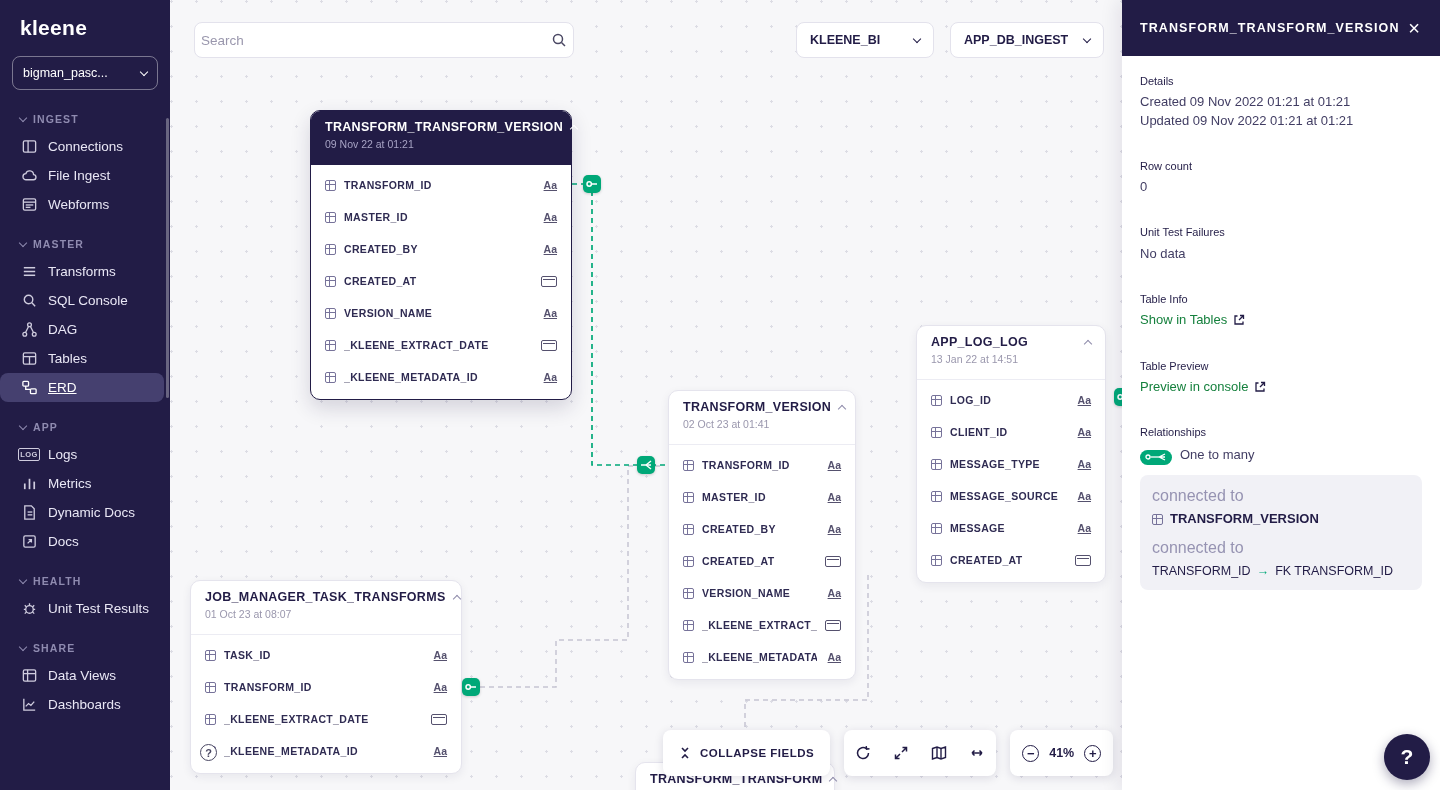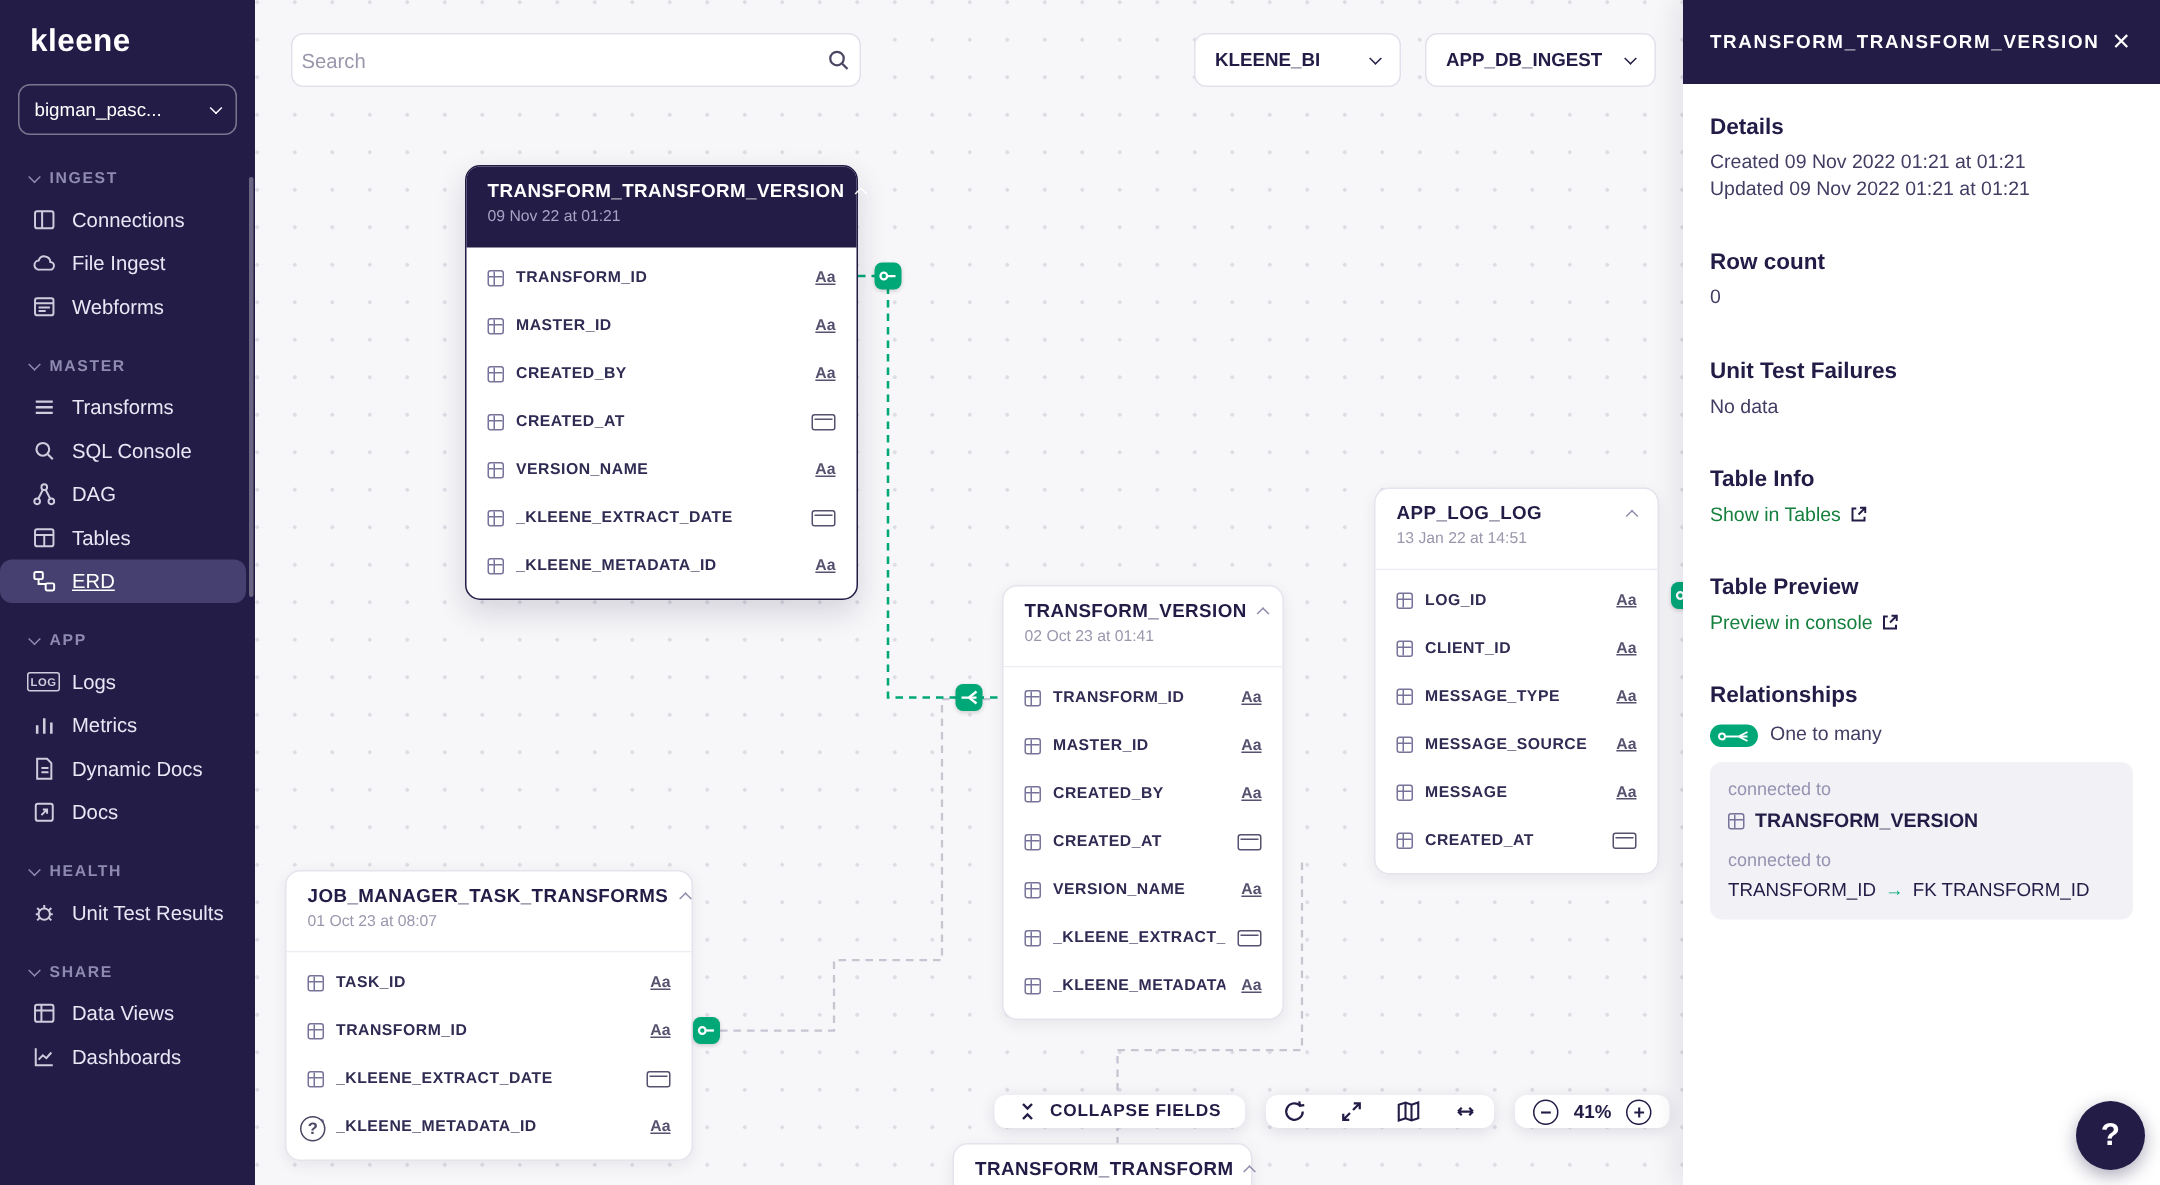--- a/index.html
+++ b/index.html
@@ -66,46 +66,46 @@
   .ftype[data-type="text"]::after { content:"Aa"; font-size:10.5px; font-weight:700; color:#55516e; text-decoration:underline; }
   .ftype[data-type="date"] { width:11px; height:11px; border:1.4px solid #55516e; border-radius:2px; position:relative; }
   .ftype[data-type="date"]::after { content:""; position:absolute; left:1px; right:1px; top:2px; border-top:1.4px solid #55516e; }
 
   
   .badge { position:absolute; width:18px; height:18px; background:#00a878; border-radius:5px; z-index:3;
     display:flex; align-items:center; justify-content:center; box-shadow:0 1px 3px rgba(0,0,0,.18); cursor:pointer; }
 
   
   .toolbar { position:absolute; left:493px; top:730px; display:flex; gap:14px; z-index:6; }
-  .pill { background:#fff; border-radius:8px; box-shadow:0 2px 10px rgba(30,25,70,.13); height:22px; display:flex; align-items:center; }
+  .pill { background:#fff; border-radius:8px; box-shadow:0 2px 10px rgba(30,25,70,.13); height:46px; display:flex; align-items:center; }
   .collapse-btn { display:flex; align-items:center; gap:9px; padding:0 16px; font-size:11.5px; font-weight:700;
     letter-spacing:.5px; color:#221c46; cursor:pointer; background:none; border:none; height:100%; font-family:inherit; }
   .tool-ic { width:38px; height:100%; display:flex; align-items:center; justify-content:center; cursor:pointer; color:#221c46; background:none; border:none; }
   .zoom-pill { padding:0 12px; gap:10px; }
   .zoom-btn { width:17px; height:17px; border:1.6px solid #221c46; border-radius:50%; background:none; display:flex;
     align-items:center; justify-content:center; font-size:13px; font-weight:700; color:#221c46; cursor:pointer;
     line-height:1; padding:0; font-family:inherit; }
   .zoom-val { font-size:12.5px; font-weight:700; color:#221c46; }
 
   .help-marker { position:absolute; left:30px; top:744px; width:17px; height:17px; border:1.6px solid #4a4763; border-radius:50%;
     background:#fff; color:#4a4763; font-size:11px; font-weight:700; display:flex; align-items:center; justify-content:center; z-index:5; cursor:pointer; }
 
   
   .panel { width:318px; height:100%; background:#fff; flex:none; box-shadow:-6px 0 16px rgba(20,15,60,.08); z-index:8; display:flex; flex-direction:column; }
   .panel-head { height:56px; background:#221c46; color:#fff; display:flex; align-items:center; justify-content:space-between; padding:0 18px; flex:none; }
   .panel-title { font-size:12.5px; font-weight:700; letter-spacing:1.1px; }
   .panel-close { background:none; border:none; color:#fff; font-size:20px; cursor:pointer; line-height:1; padding:0 2px; font-family:inherit; }
   .panel-body { padding:16px 18px; font-size:13px; color:#413d63; line-height:1.4; overflow:auto; }
-  .panel-body h3 { font-size:15px; font-weight:700; color:#221c46; margin:29px 0 4px; }
+  .panel-body h3 { font-size:11px; font-weight:400; color:#221c46; margin:29px 0 4px; }
   .panel-body h3:first-child { margin-top:2px; }
   .plink { display:flex; align-items:center; gap:6px; color:#15803d; cursor:pointer; margin:2px 0; }
   .rel-row { display:flex; align-items:flex-end; gap:8px; margin:6px 0 10px; }
   .rel-pill { width:32px; height:15px; background:#00a878; border-radius:8px; display:flex; align-items:center; justify-content:center; flex:none; }
   .conn-card { background:#f1f1f6; border-radius:8px; padding:10px 12px; }
-  .conn-label { font-size:12px; color:#9693b2; margin-bottom:3px; }
+  .conn-label { font-size:16px; color:#9693b2; margin-bottom:3px; }
   .conn-table { display:flex; align-items:center; gap:7px; font-size:13px; font-weight:600; color:#221c46; margin-bottom:9px; }
   .conn-fk { display:flex; align-items:center; gap:6px; font-size:12.5px; color:#221c46; }
   .fk-arrow { color:#00a878; font-weight:700; }
 
   .help-fab { position:absolute; right:10px; bottom:10px; width:46px; height:46px; border-radius:50%; background:#221c46;
     color:#fff; font-size:21px; font-weight:700; border:none; cursor:pointer; z-index:20; box-shadow:0 4px 12px rgba(20,15,60,.35); font-family:inherit; }
 
   svg.ic { display:block; }
 </style>
 </head>

